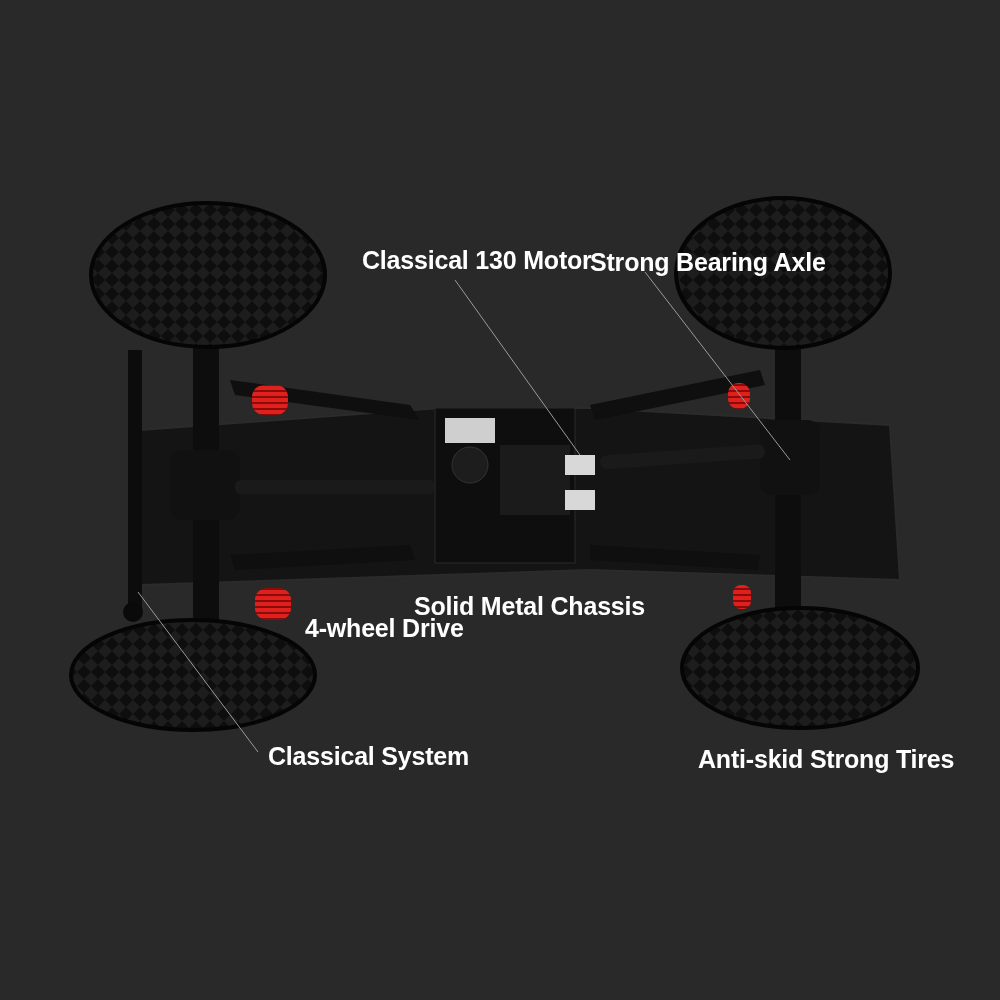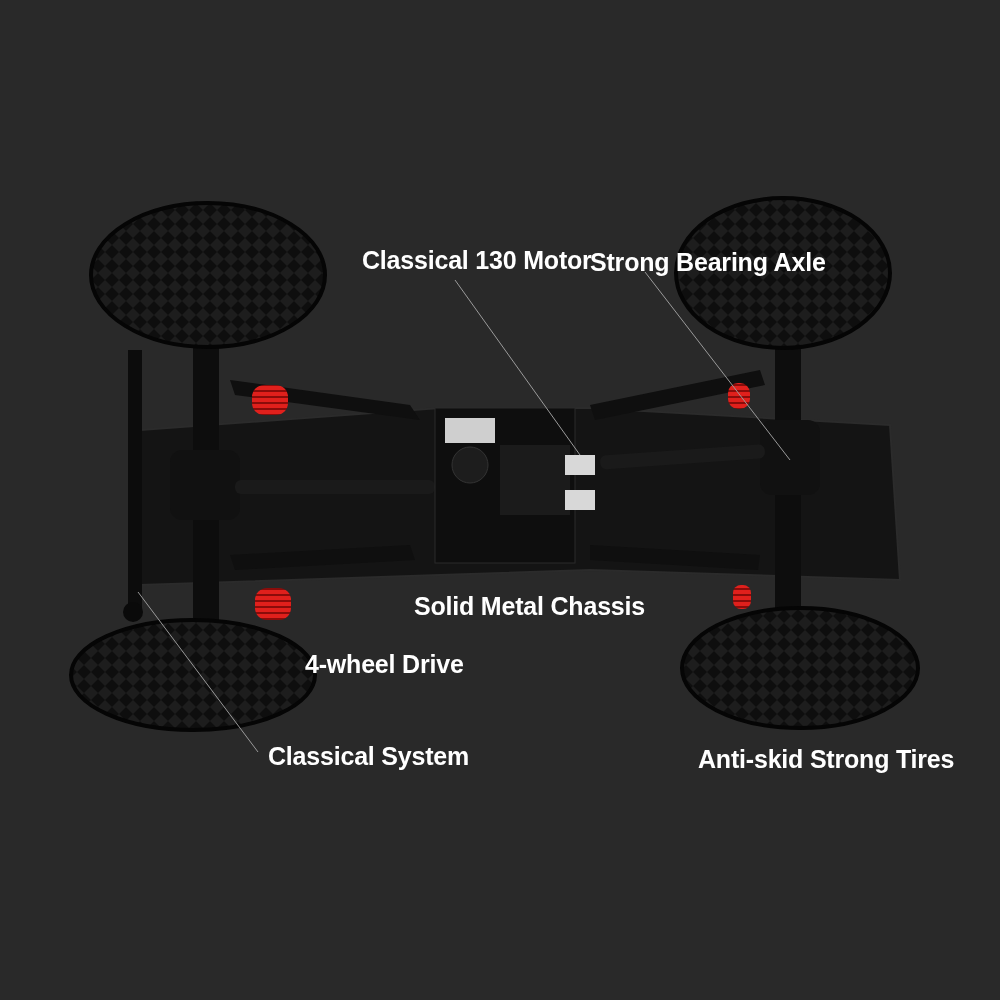--- a/index.html
+++ b/index.html
@@ -64,15 +64,15 @@
   <g stroke="#9a9a9a" stroke-width="1">
     <line x1="455" y1="280" x2="580" y2="455"></line>
     <line x1="645" y1="272" x2="790" y2="460"></line>
     <line x1="138" y1="592" x2="258" y2="752"></line>
   </g>
 </svg>
 
 <div class="label" style="left:362px;top:246px;">Classical 130 Motor</div>
 <div class="label" style="left:590px;top:248px;">Strong Bearing Axle</div>
 <div class="label" style="left:414px;top:592px;">Solid Metal Chassis</div>
-<div class="label" style="left:305px;top:614px;margin-top:36px;">4-wheel Drive</div>
+<div class="label" style="left:305px;top:614px;">4-wheel Drive</div>
 <div class="label" style="left:268px;top:742px;">Classical System</div>
 <div class="label" style="left:698px;top:745px;">Anti-skid Strong Tires</div>
 
 </body></html>

